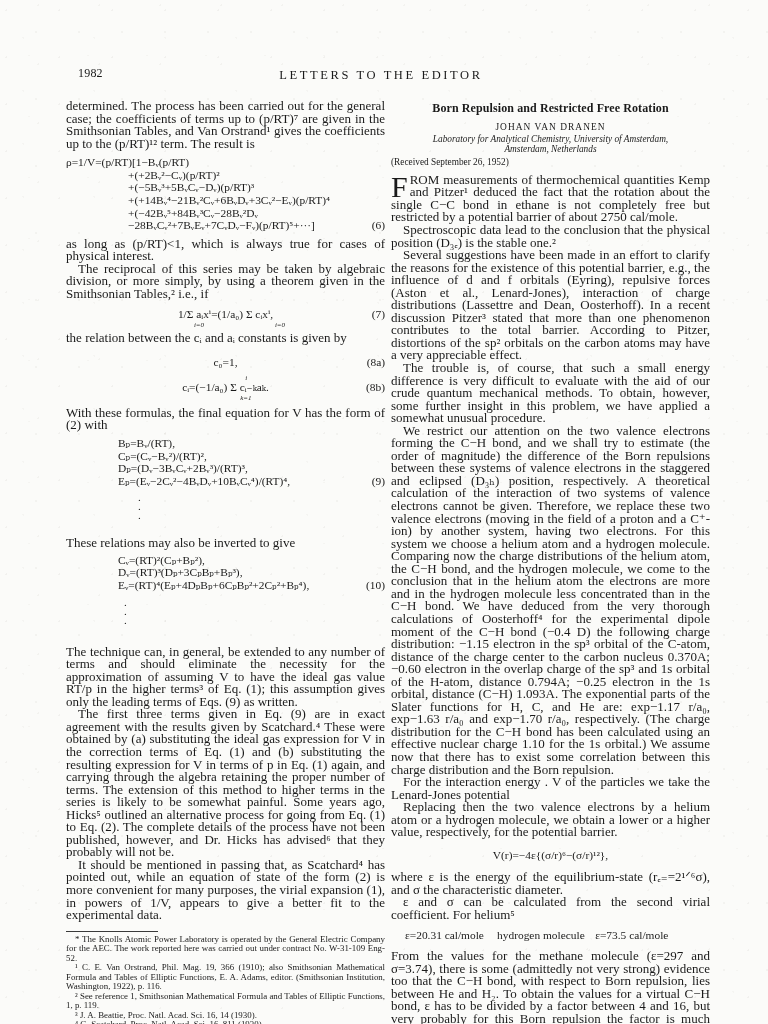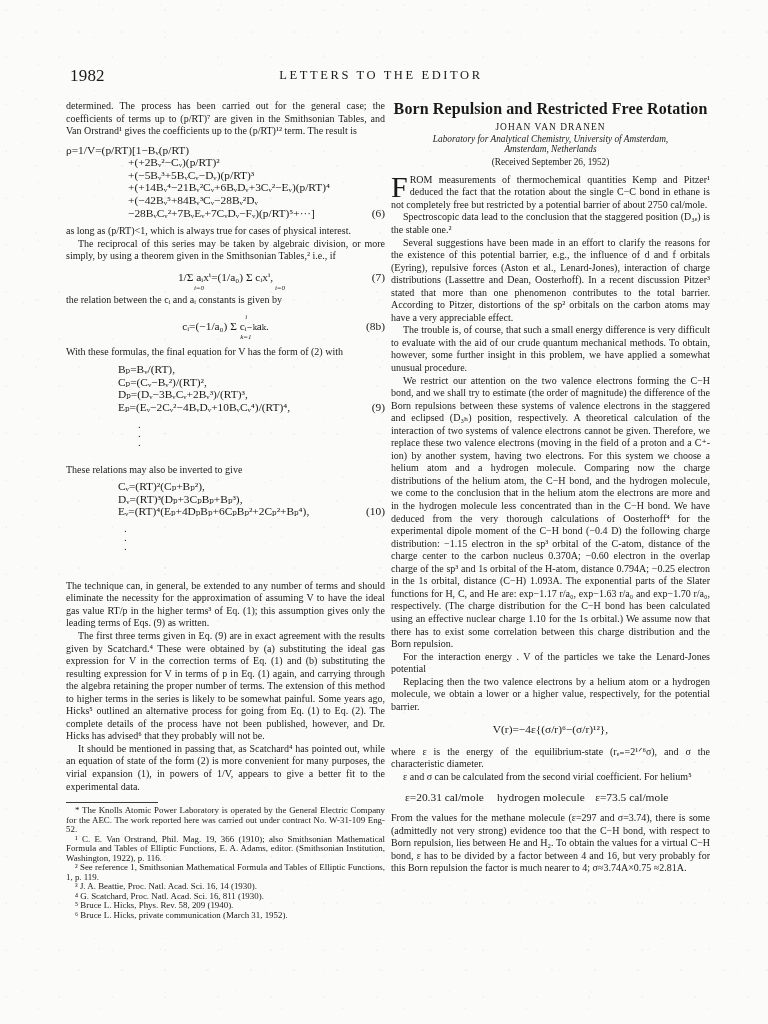--- a/index.html
+++ b/index.html
@@ -36,23 +36,23 @@
   
   .runhead {
     position: absolute;
     top: 66px;
     left: 66px;
     right: 60px;
     height: 20px;
   }
   .folio {
     position: absolute;
-    left: 4px;
+    left: 12px;
     top: 0;
-    font-size: 17px;
+    font-size: 12px;
     letter-spacing: .2px;
   }
   .runtitle {
     position: absolute;
     left: 0;
     right: 12px;
     top: 2px;
     text-align: center;
     font-size: 12.5px;
     letter-spacing: 2.6px;
@@ -70,21 +70,21 @@
     position: absolute;
     top: 0;
     bottom: 0;
     width: 319px;
   }
   .col-left  { left: 0; }
   .col-right { right: 0; }
 
   p {
     margin: 0;
-    font-size: 10px;
+    font-size: 13px;
     line-height: 12.55px;
     text-align: justify;
     text-justify: inter-word;
     hyphens: none;
   }
   p.ind { text-indent: 12px; }
   p.noind { text-indent: 0; }
 
   
   .eq {
@@ -125,41 +125,40 @@
     font-size: 8.9px;
     line-height: 9.5px;
     text-align: justify;
     margin: 0;
     text-indent: 9px;
   }
 
   
   .art-title {
     text-align: center;
-    font-size: 16px;
+    font-size: 12px;
     font-weight: bold;
     line-height: 17px;
     margin: 0 0 5px 0;
     letter-spacing: .1px;
   }
   .art-author {
     text-align: center;
     font-size: 9.4px;
     letter-spacing: 1.05px;
     margin: 0 0 2px 0;
   }
   .art-affil {
     text-align: center;
     font-size: 9.3px;
     font-style: italic;
     line-height: 10.4px;
     margin: 0 0 2px 0;
   }
   .art-recv {
-    text-align: center;
     font-size: 9.3px;
     margin: 0 0 7px 0;
   }
 
   
   .dropwrap { position: relative; }
   .dropcap {
     float: left;
     font-size: 30px;
     line-height: 22px;
@@ -217,20 +216,24 @@
         <span style="display:inline-block;position:relative;">
           <span>1/Σ aᵢxⁱ=(1/a₀) Σ cᵢxⁱ,</span>
           <span style="position:absolute;left:16px;top:11px;font-size:7px;font-style:italic;">i=0</span>
           <span style="position:absolute;left:97px;top:11px;font-size:7px;font-style:italic;">i=0</span>
         </span>
         <span class="eq-num top">(7)</span>
       </div>
 
       <p class="noind" style="margin-top:11px;">the relation between the cᵢ and aᵢ constants is given by</p>
 
+      <div class="eq eq-c" style="margin-top:11px;margin-bottom:11px;">
+        <span>c₀=1,</span>
+        <span class="eq-num top">(8a)</span>
+      </div>
 
       <div class="eq eq-c" style="margin-top:13px;margin-bottom:6px;">
         <span style="display:inline-block;position:relative;">
           <span>cᵢ=(−1/a₀) Σ cᵢ₋ₖaₖ.</span>
           <span style="position:absolute;left:63px;top:-9px;font-size:7px;font-style:italic;">i</span>
           <span style="position:absolute;left:58px;top:11px;font-size:7px;font-style:italic;">k=1</span>
         </span>
         <span class="eq-num top">(8b)</span>
       </div>
 
@@ -262,21 +265,21 @@
         </span>
         <span class="eq-num">(10)</span>
       </div>
 
       <div class="dots" style="padding-left:58px;">
         <span>.</span>
         <span>.</span>
         <span>.</span>
       </div>
 
-      <p class="noind" style="margin-top:29px;font-family:Liberation Serif, serif;">The technique can, in general, be extended to any number of terms and should eliminate the necessity for the approximation of assuming V to have the ideal gas value RT/p in the higher terms³ of Eq. (1); this assumption gives only the leading terms of Eqs. (9) as written.</p>
+      <p class="noind" style="margin-top:21px;font-family:Liberation Serif, serif;">The technique can, in general, be extended to any number of terms and should eliminate the necessity for the approximation of assuming V to have the ideal gas value RT/p in the higher terms³ of Eq. (1); this assumption gives only the leading terms of Eqs. (9) as written.</p>
       <p class="ind">The first three terms given in Eq. (9) are in exact agreement with the results given by Scatchard.⁴ These were obtained by (a) substituting the ideal gas expression for V in the correction terms of Eq. (1) and (b) substituting the resulting expression for V in terms of p in Eq. (1) again, and carrying through the algebra retaining the proper number of terms. The extension of this method to higher terms in the series is likely to be somewhat painful. Some years ago, Hicks⁵ outlined an alternative process for going from Eq. (1) to Eq. (2). The complete details of the process have not been published, however, and Dr. Hicks has advised⁶ that they probably will not be.</p>
       <p class="ind">It should be mentioned in passing that, as Scatchard⁴ has pointed out, while an equation of state of the form (2) is more convenient for many purposes, the virial expansion (1), in powers of 1/V, appears to give a better fit to the experimental data.</p>
 
       <div class="fn-rule"></div>
 
       <p class="fn">* The Knolls Atomic Power Laboratory is operated by the General Electric Company for the AEC. The work reported here was carried out under contract No. W-31-109 Eng-52.</p>
       <p class="fn">¹ C. E. Van Orstrand, Phil. Mag. 19, 366 (1910); also Smithsonian Mathematical Formula and Tables of Elliptic Functions, E. A. Adams, editor. (Smithsonian Institution, Washington, 1922), p. 116.</p>
       <p class="fn">² See reference 1, Smithsonian Mathematical Formula and Tables of Elliptic Functions, 1, p. 119.</p>
       <p class="fn">³ J. A. Beattie, Proc. Natl. Acad. Sci. 16, 14 (1930).</p>
       <p class="fn">⁴ G. Scatchard, Proc. Natl. Acad. Sci. 16, 811 (1930).</p>
@@ -293,21 +296,21 @@
         <span>Laboratory for Analytical Chemistry, University of Amsterdam,</span><br>
         <span>Amsterdam, Netherlands</span>
       </div>
       <div class="art-recv">(Received September 26, 1952)</div>
 
       <div class="dropwrap">
         <span class="dropcap">F</span>
         <p class="noind">ROM measurements of thermochemical quantities Kemp and Pitzer¹ deduced the fact that the rotation about the single C−C bond in ethane is not completely free but restricted by a potential barrier of about 2750 cal/mole.</p>
       </div>
 
-      <p class="ind">Spectroscopic data lead to the conclusion that the staggered position (D₃ₑ) is the stable one.²</p>
+      <p class="ind">Spectroscopic data lead to the conclusion that the physical position (D₃ₑ) is the stable one.²</p>
       <p class="ind">Several suggestions have been made in an effort to clarify the reasons for the existence of this potential barrier, e.g., the influence of d and f orbitals (Eyring), repulsive forces (Aston et al., Lenard-Jones), interaction of charge distributions (Lassettre and Dean, Oosterhoff). In a recent discussion Pitzer³ stated that more than one phenomenon contributes to the total barrier. According to Pitzer, distortions of the sp² orbitals on the carbon atoms may have a very appreciable effect.</p>
       <p class="ind">The trouble is, of course, that such a small energy difference is very difficult to evaluate with the aid of our crude quantum mechanical methods. To obtain, however, some further insight in this problem, we have applied a somewhat unusual procedure.</p>
       <p class="ind">We restrict our attention on the two valence electrons forming the C−H bond, and we shall try to estimate (the order of magnitude) the difference of the Born repulsions between these systems of valence electrons in the staggered and eclipsed (D₃ₕ) position, respectively. A theoretical calculation of the interaction of two systems of valence electrons cannot be given. Therefore, we replace these two valence electrons (moving in the field of a proton and a C⁺-ion) by another system, having two electrons. For this system we choose a helium atom and a hydrogen molecule. Comparing now the charge distributions of the helium atom, the C−H bond, and the hydrogen molecule, we come to the conclusion that in the helium atom the electrons are more and in the hydrogen molecule less concentrated than in the C−H bond. We have deduced from the very thorough calculations of Oosterhoff⁴ for the experimental dipole moment of the C−H bond (−0.4 D) the following charge distribution: −1.15 electron in the sp³ orbital of the C-atom, distance of the charge center to the carbon nucleus 0.370A; −0.60 electron in the overlap charge of the sp³ and 1s orbital of the H-atom, distance 0.794A; −0.25 electron in the 1s orbital, distance (C−H) 1.093A. The exponential parts of the Slater functions for H, C, and He are: exp−1.17 r/a₀, exp−1.63 r/a₀ and exp−1.70 r/a₀, respectively. (The charge distribution for the C−H bond has been calculated using an effective nuclear charge 1.10 for the 1s orbital.) We assume now that there has to exist some correlation between this charge distribution and the Born repulsion.</p>
       <p class="ind">For the interaction energy . V of the particles we take the Lenard-Jones potential</p>
       <p class="ind">Replacing then the two valence electrons by a helium atom or a hydrogen molecule, we obtain a lower or a higher value, respectively, for the potential barrier.</p>
 
       <div class="eq eq-c" style="margin-top:10px;margin-bottom:10px;">
         <span>V(r)=−4ε{(σ/r)⁶−(σ/r)¹²},</span>
       </div>
 

